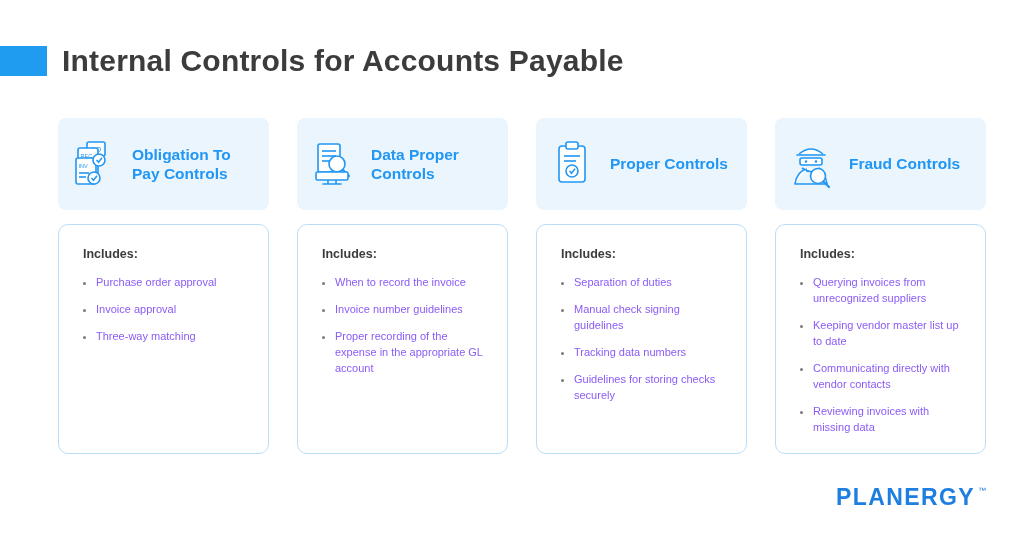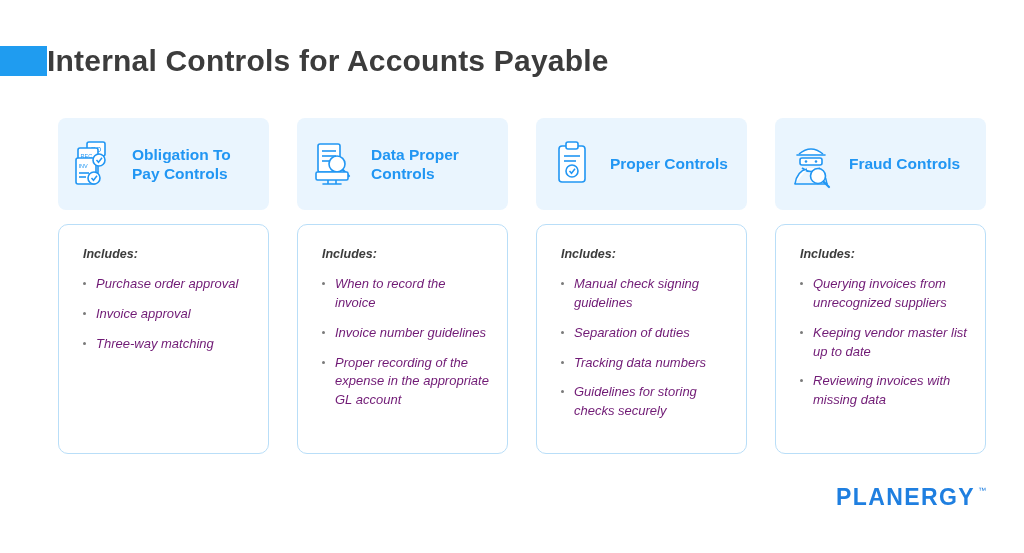--- a/index.html
+++ b/index.html
@@ -26,21 +26,21 @@
     top: 44px;
     display: flex;
     align-items: center;
   }
   .accent-bar {
     width: 47px;
     height: 30px;
     background: #1f9cf0;
   }
   .page-title {
-    margin-left: 0;
+    margin-left: 15px;
     font-size: 30px;
     font-weight: bold;
     color: #3c3c3c;
     letter-spacing: 0.2px;
     white-space: nowrap;
   }
   
   .columns {
     position: absolute;
     left: 58px;
@@ -77,40 +77,39 @@
     color: #2196f3;
     line-height: 1.25;
   }
   .body-card {
     margin-top: 14px;
     height: 230px;
     border: 1px solid #b9def8;
     border-radius: 10px;
     box-sizing: border-box;
     padding: 22px 18px 10px 24px;
-    font-style: italic;
   }
   .includes-label {
     font-size: 12.5px;
     font-weight: bold;
     color: #3c3c3c;
     margin-bottom: 14px;
   }
   ul.items {
     list-style: none;
     margin: 0;
     padding: 0;
   }
   ul.items li {
     position: relative;
     padding-left: 13px;
     margin-bottom: 11px;
-    font-size: 13px;
+    font-size: 11px;
     line-height: 1.45;
-    color: #701a75;
+    color: #8b5cf6;
   }
   ul.items li::before {
     content: "";
     position: absolute;
     left: 0;
     top: 7px;
     width: 3px;
     height: 3px;
     border-radius: 50%;
     background: #7a7a7a;
@@ -216,22 +215,22 @@
             <line x1="14" y1="23" x2="26" y2="23"></line>
             <circle cx="22" cy="33" r="6" fill="#ffffff"></circle>
             <polyline points="19.5,33 21.5,35.3 25,30.8" stroke-width="1.5"></polyline>
           </svg>
         </div>
         <div class="header-title">Proper Controls</div>
       </div>
       <div class="body-card">
         <div class="includes-label">Includes:</div>
         <ul class="items">
+          <li>Separation of duties</li>
           <li>Manual check signing guidelines</li>
-          <li>Separation of duties</li>
           <li>Tracking data numbers</li>
           <li>Guidelines for storing checks securely</li>
         </ul>
       </div>
     </div>
 
     <div class="column">
       <div class="header-card">
         <div class="header-icon">
           <svg width="50" height="52" viewBox="0 0 50 52" fill="none" stroke="#2196f3" stroke-width="1.6">
@@ -248,20 +247,21 @@
             <line x1="34.5" y1="43.5" x2="40" y2="49" stroke-width="2.2" stroke-linecap="round"></line>
           </svg>
         </div>
         <div class="header-title">Fraud Controls</div>
       </div>
       <div class="body-card">
         <div class="includes-label">Includes:</div>
         <ul class="items">
           <li>Querying invoices from unrecognized suppliers</li>
           <li>Keeping vendor master list up to date</li>
+          <li>Communicating directly with vendor contacts</li>
           <li>Reviewing invoices with missing data</li>
         </ul>
       </div>
     </div>
 
   </div>
 
   <div class="footer-logo">
     <div class="logo-text">PLANERGY</div>
     <div class="logo-tm">™</div>

